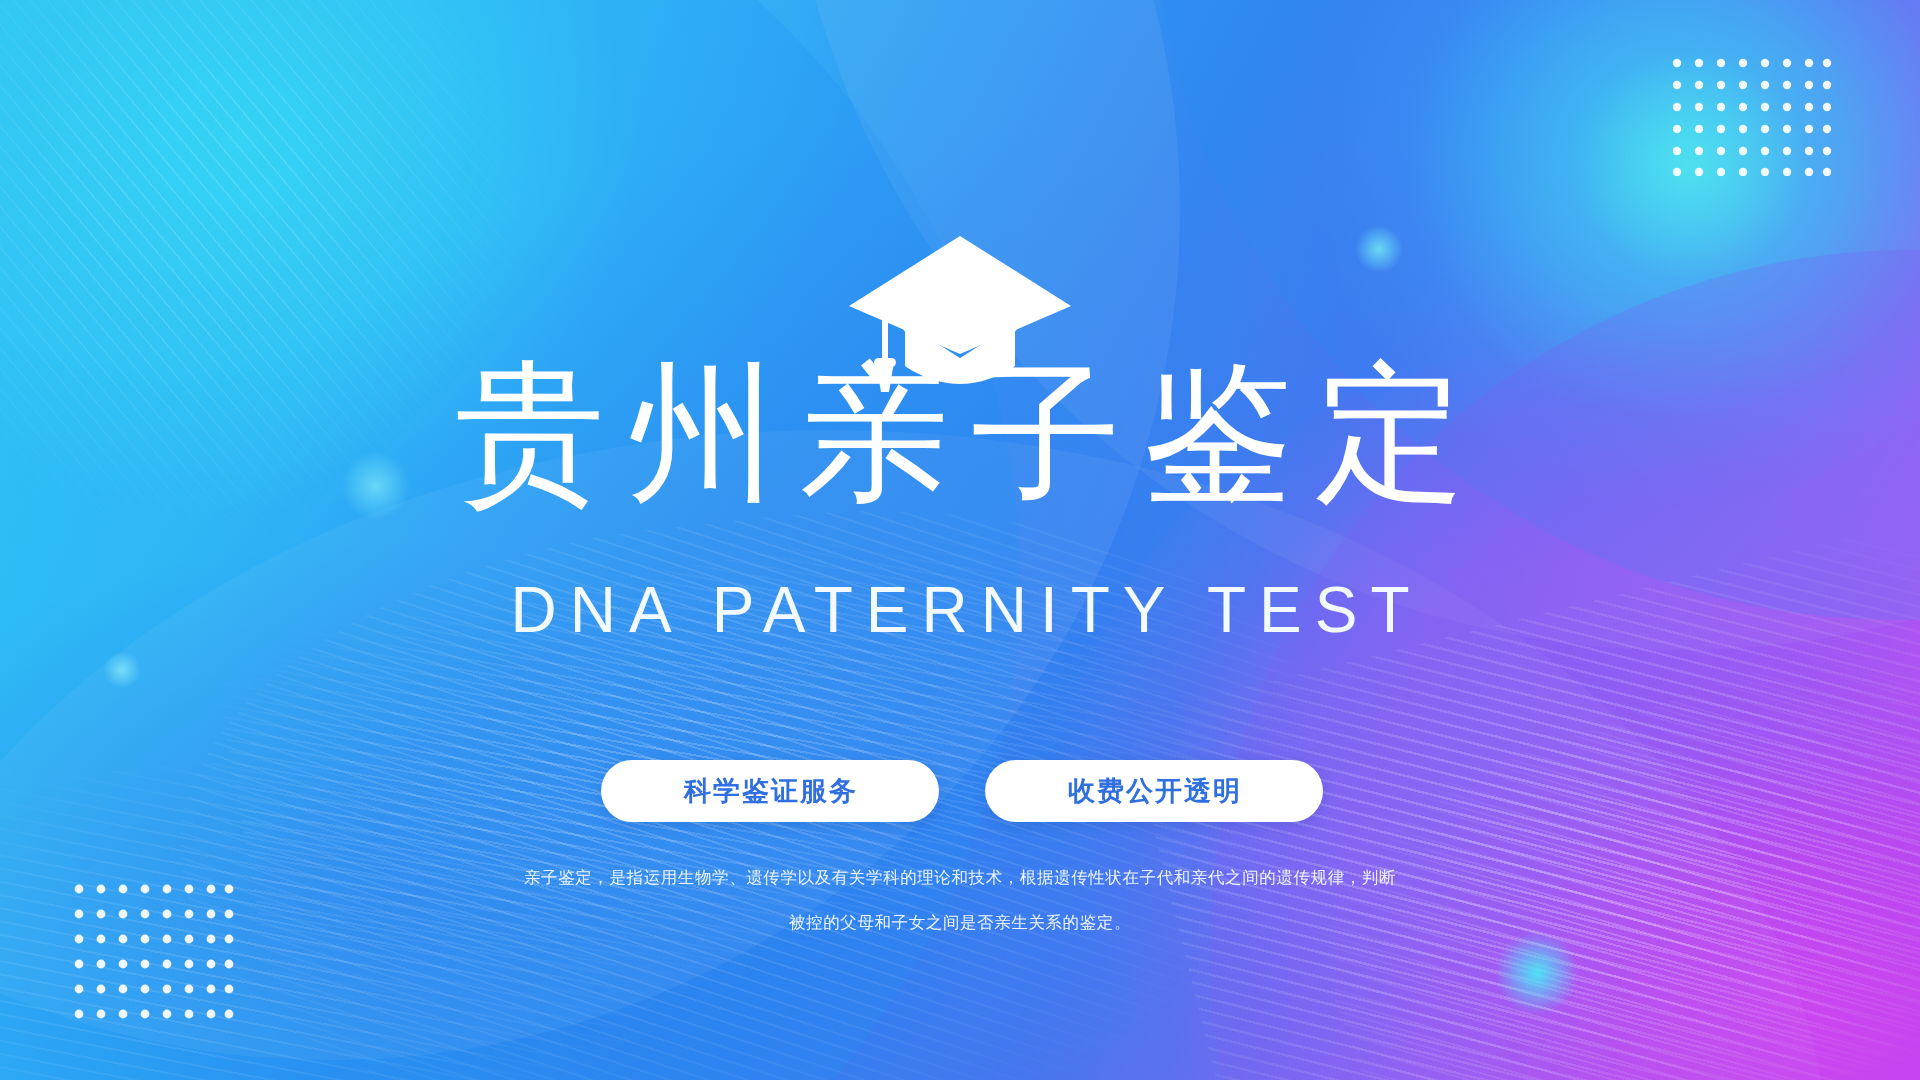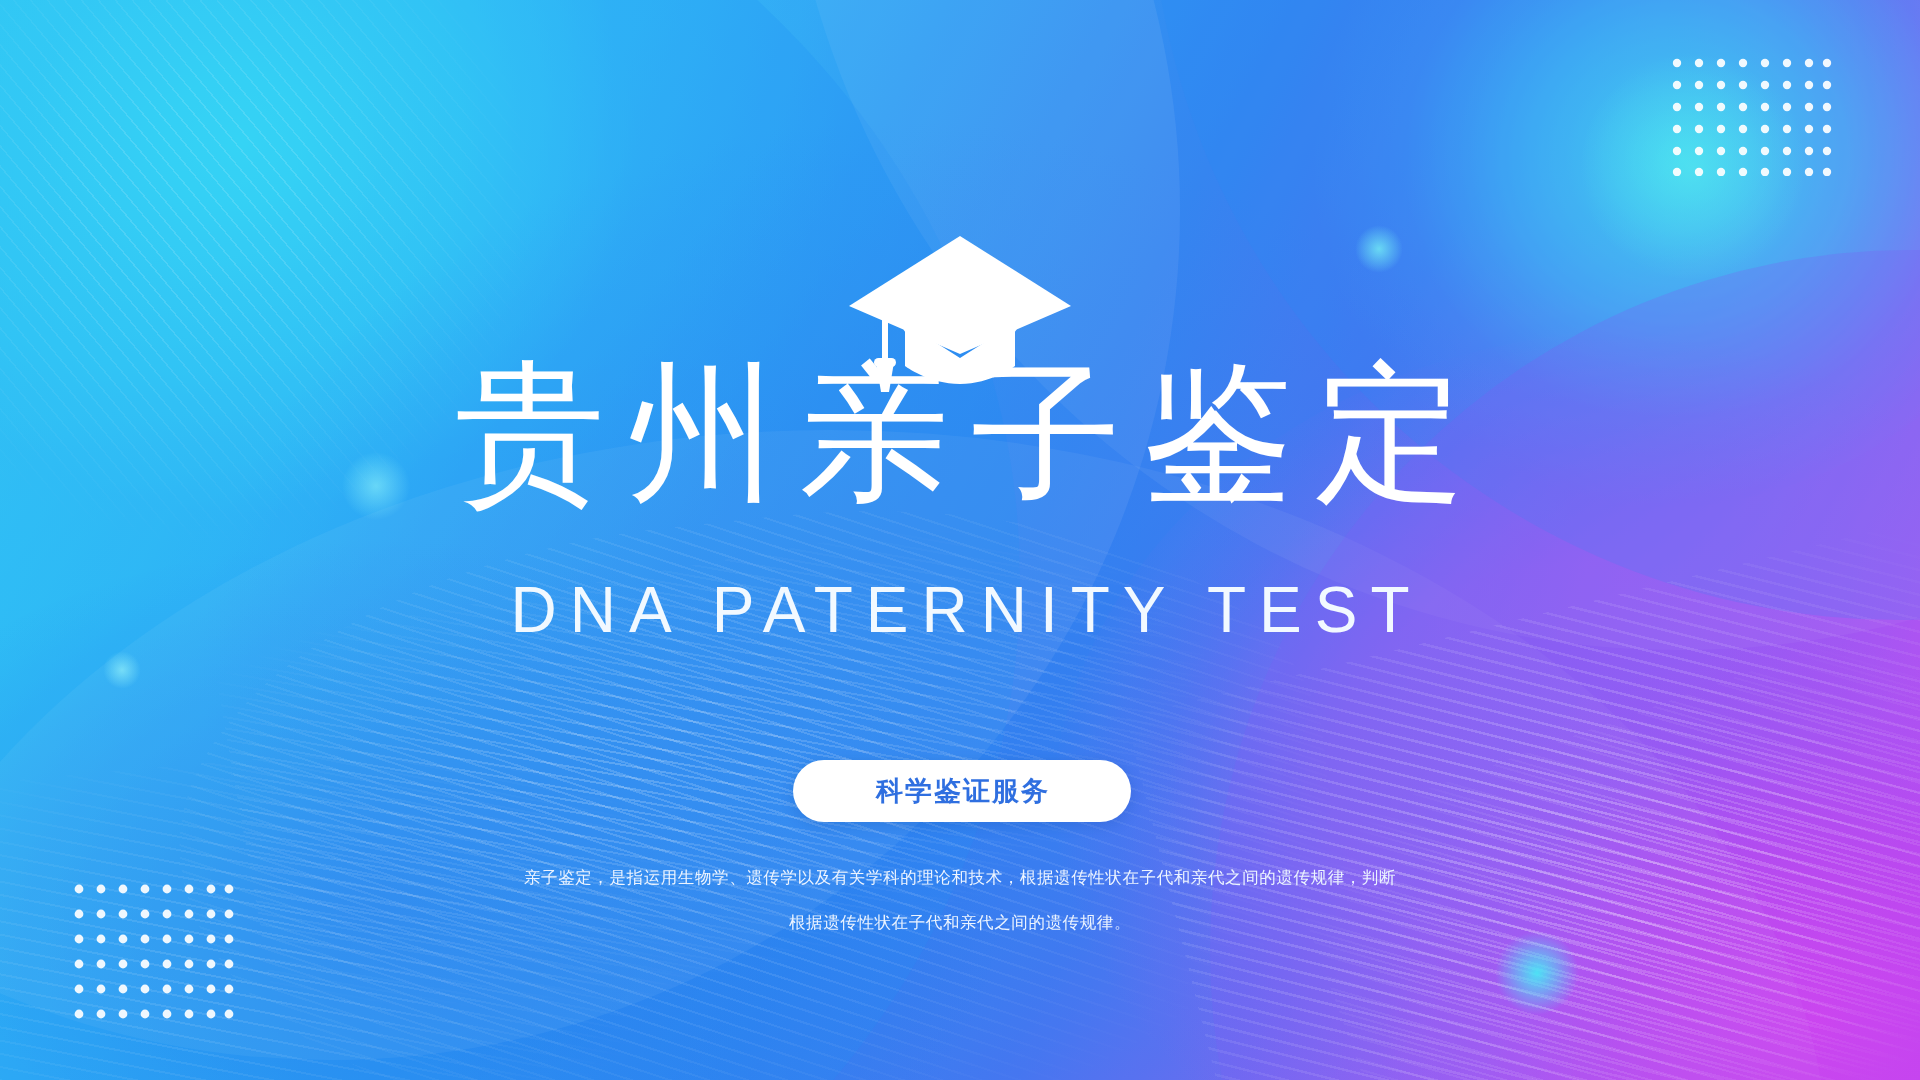--- a/index.html
+++ b/index.html
@@ -405,21 +405,22 @@
       <path d="M31 130 L49 130 L44 160 L36 160 Z" fill="#ffffff"></path>
       <rect x="29" y="126" width="22" height="9" rx="4.5" fill="#ffffff"></rect>
     </svg>
 
     <div id="title">贵州亲子鉴定</div>
 
     <div id="subtitle">DNA PATERNITY TEST</div>
 
     <div id="pills">
       <div class="pill">科学鉴证服务</div>
+      <div class="pill">收费公开透明</div>
     </div>
 
     <div id="desc">
       <p>亲子鉴定，是指运用生物学、遗传学以及有关学科的理论和技术，根据遗传性状在子代和亲代之间的遗传规律，判断</p>
-      <p>根据遗传性状在子代和亲代之间的遗传规律。</p>
+      <p>被控的父母和子女之间是否亲生关系的鉴定。</p>
     </div>
 
   </div>
 </div>
 
 </body></html>

